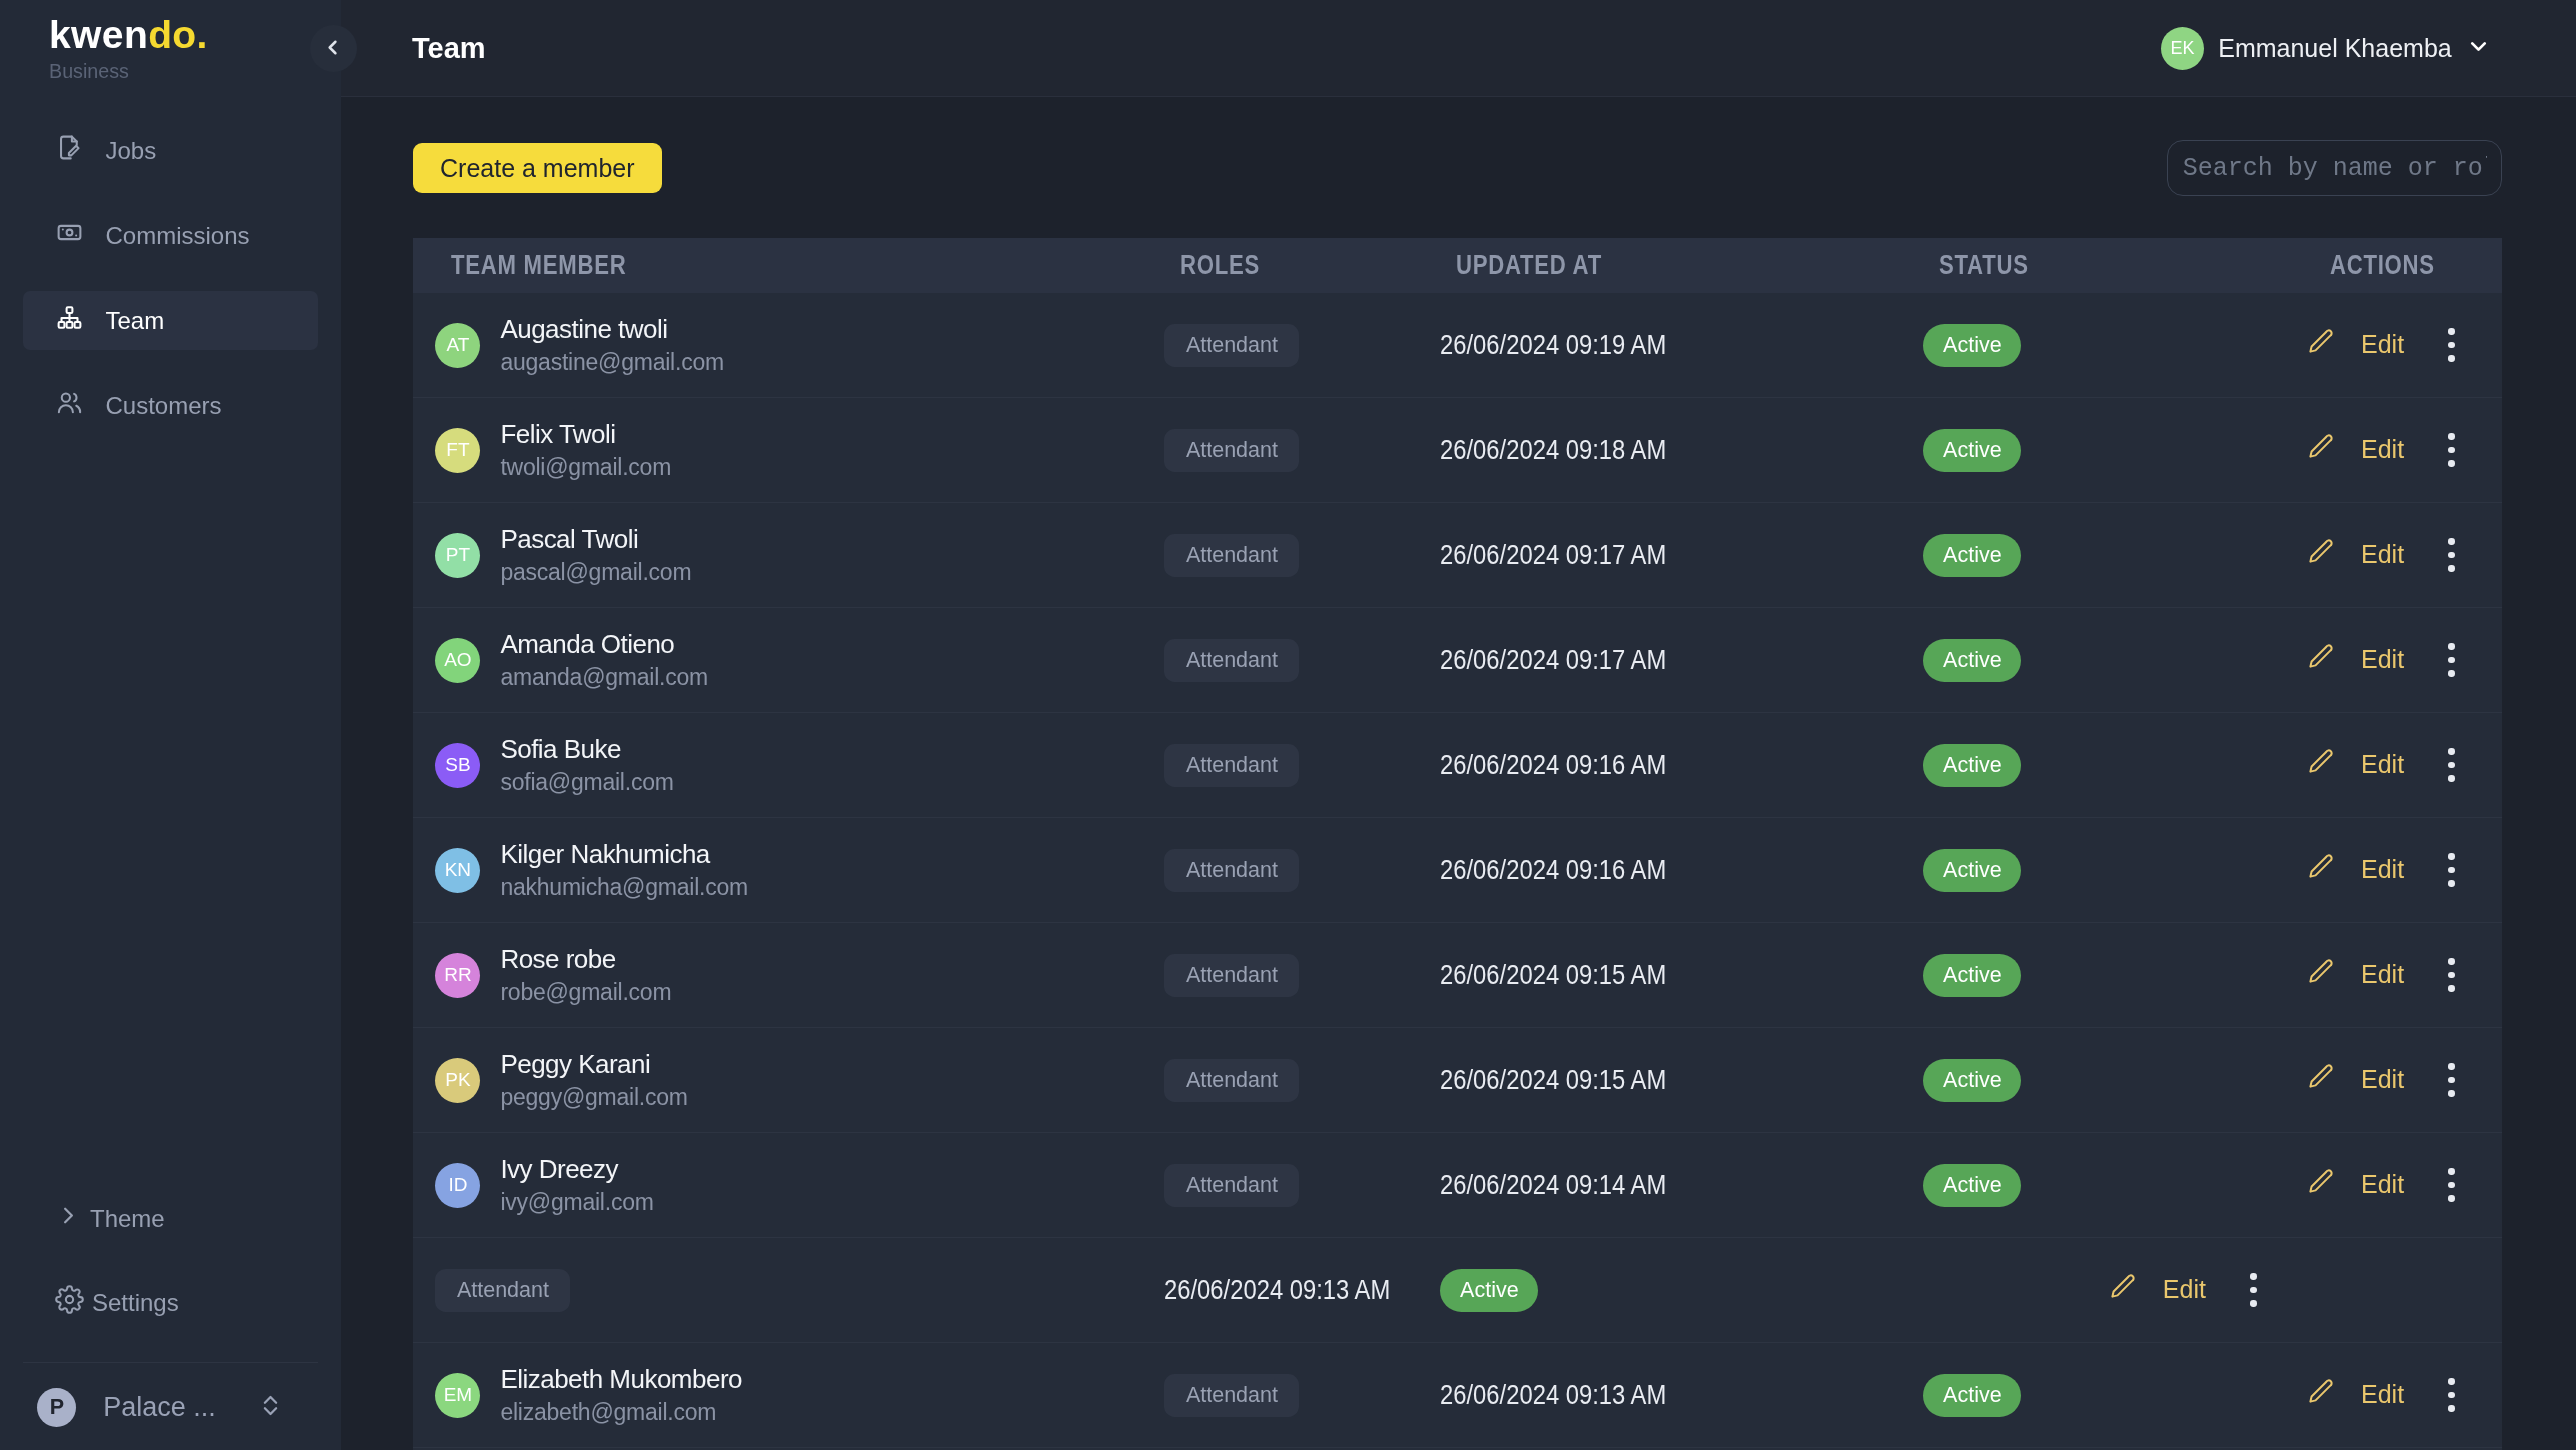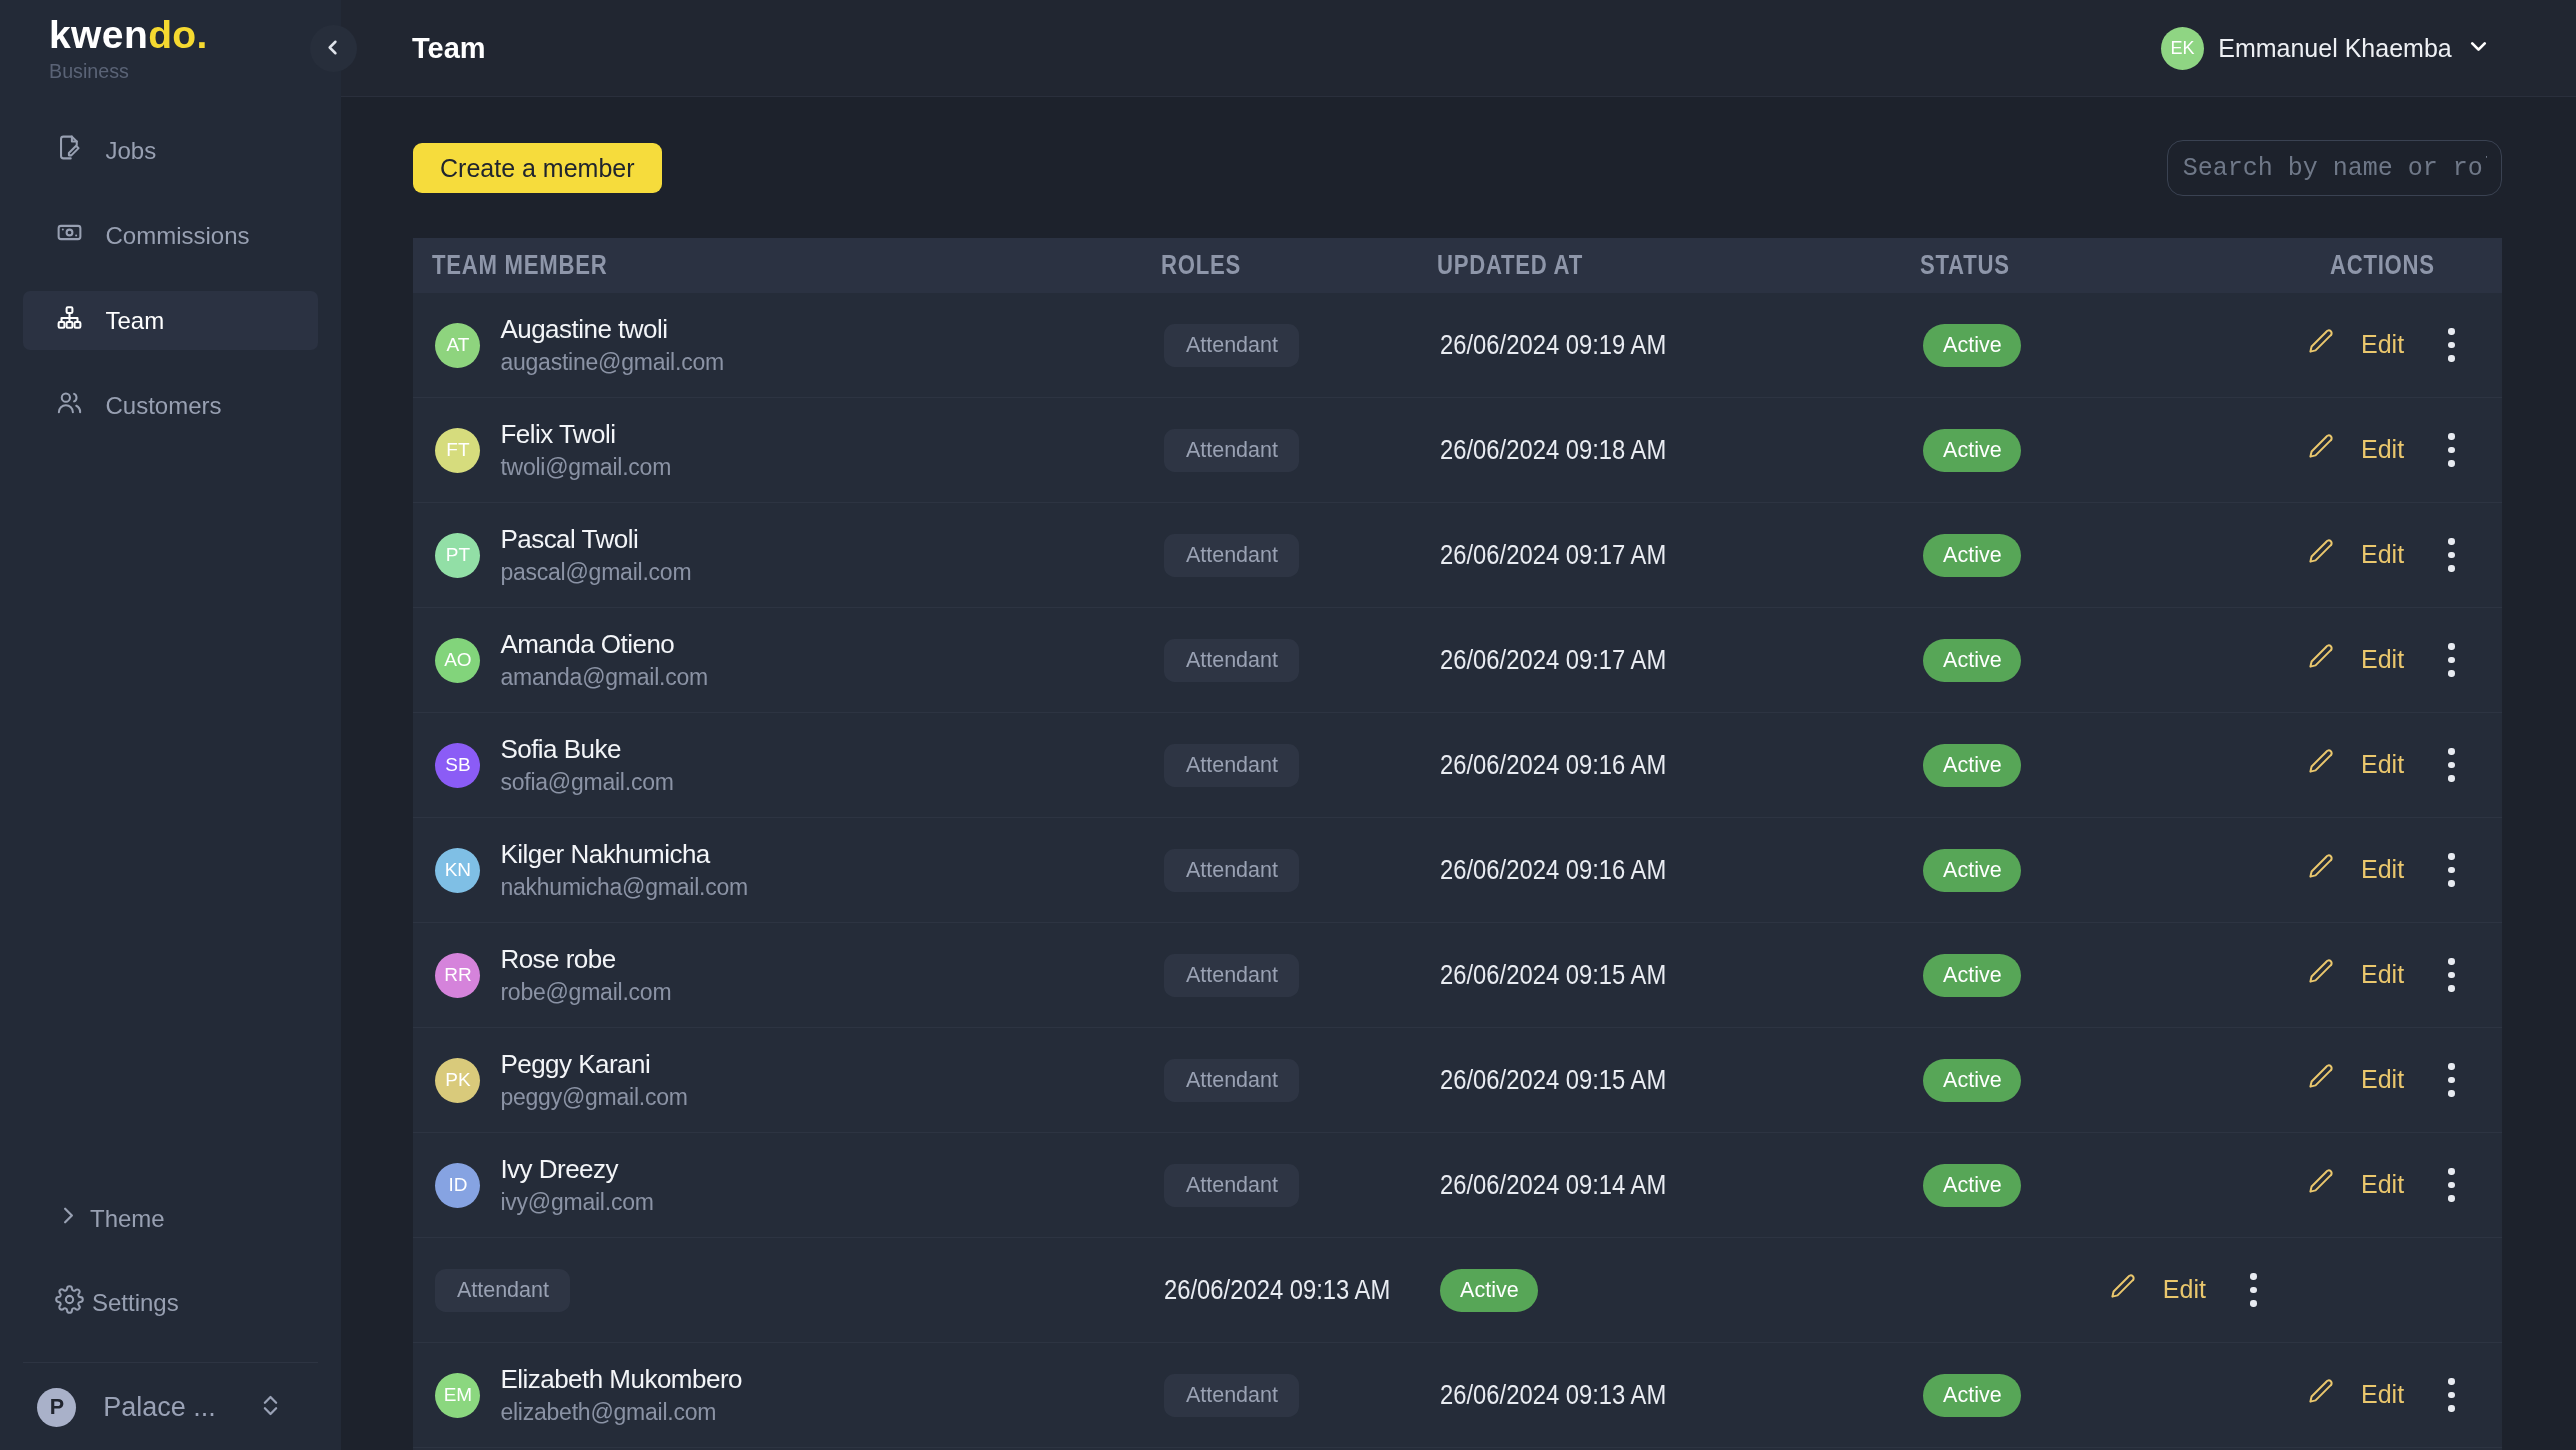--- a/index.html
+++ b/index.html
@@ -47,21 +47,21 @@
   .create-btn{height:50px;padding:0 27px;border:none;border-radius:9px;background:var(--accent,#f6dc3c);
     color:#20252e;font-size:25px;font-family:inherit;cursor:pointer;}
   .search-input{width:304px;height:54px;border-radius:16px;border:1.8px solid #3a4252;
     background:transparent;color:#fde047;font-size:25px;font-family:Liberation Mono, monospace;text-align:center;padding:0 14.3px;}
   .search-input::placeholder{color:#6f7888;}
 
   
   .table{margin:42px 74px 0 72px;}
   .thead,.row{display:grid;grid-template-columns:729px 276px 483px 406px 1fr;align-items:center;}
   .thead{height:55px;background:#2b3242;}
-  .th{font-size:27px;font-weight:700;color:#8e96a9;padding-left:19px;white-space:nowrap;}
+  .th{font-size:27px;font-weight:700;color:#8e96a9;padding-left:38px;white-space:nowrap;}
   .th .cond{display:inline-block;transform:scaleX(.82);transform-origin:0 50%;letter-spacing:0.9px;}
   .th.right{text-align:left;padding-right:24px;padding-left:0;}
   .th.right .cond{transform-origin:100% 50%;}
   .tbody{background:#252c39;}
   .row{height:104px;border-bottom:0.9px solid #2d3442;background:#252c39;}
   .row.stub{height:24px;border-bottom:none;}
   .cell-member{display:flex;align-items:center;gap:20px;padding-left:22.4px;min-width:0;}
   .avatar{width:45px;height:45px;min-width:45px;border-radius:50%;display:flex;align-items:center;
     justify-content:center;color:#ffffff;font-size:19px;}
   .member-name{font-size:26px;color:#f3f5f8;letter-spacing:-.02em;}

